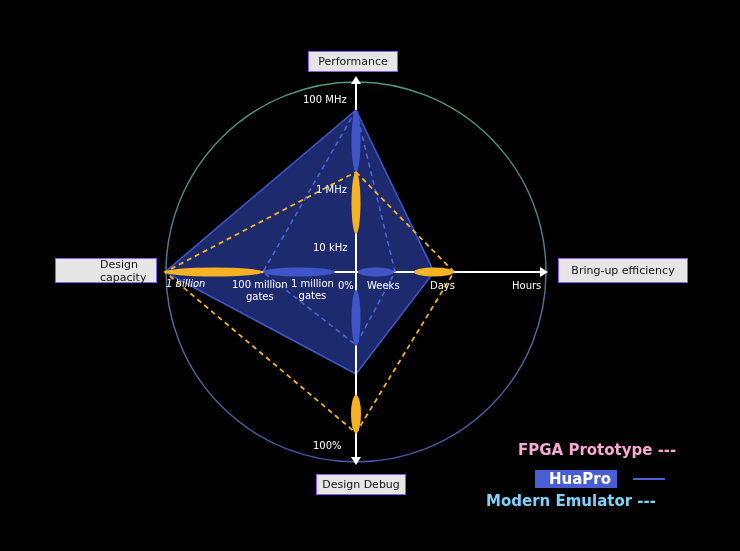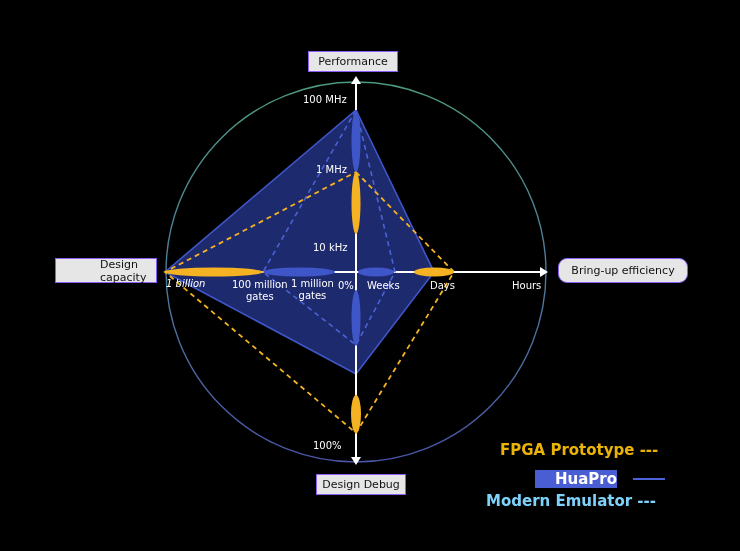--- a/index.html
+++ b/index.html
@@ -44,36 +44,36 @@
   <ellipse cx="214" cy="272" rx="49" ry="4.5" fill="#f5b323"></ellipse>
   <ellipse cx="299" cy="272" rx="36" ry="4.5" fill="#3f56c9"></ellipse>
   <ellipse cx="376" cy="272" rx="18" ry="4.5" fill="#3f56c9"></ellipse>
   <ellipse cx="434" cy="272" rx="20" ry="4.5" fill="#f5b323"></ellipse>
 
   <line x1="633" y1="479" x2="665" y2="479" stroke="#4a63d6" stroke-width="2"></line>
 </svg>
 
 <div class="axis-box" style="left:308px;top:51px;width:90px;height:21px;">Performance</div>
 <div class="axis-box" style="left:55px;top:258px;width:102px;height:25px;padding-left:44px;">Design capacity</div>
-<div class="axis-box" style="left:558px;top:258px;width:130px;height:25px;border-radius:9px;">Bring-up efficiency</div>
+<div class="axis-box" style="left:558px;top:258px;width:130px;height:25px;">Bring-up efficiency</div>
 <div class="axis-box" style="left:316px;top:474px;width:90px;height:21px;">Design Debug</div>
 
 <div class="tick" style="left:303px;top:94px;">100 MHz</div>
-<div class="tick" style="left:316px;top:164px;text-align:right;">1 MHz</div>
+<div class="tick" style="left:316px;top:184px;text-align:right;">1 MHz</div>
 <div class="tick" style="left:313px;top:242px;">10 kHz</div>
 <div class="tick" style="left:166px;top:278px;font-style:italic;">1 billion</div>
 <div class="tick" style="left:232px;top:279px;">
   <div>100 million</div>
   <div>gates</div>
 </div>
 <div class="tick" style="left:291px;top:278px;">
   <div>1 million</div>
   <div>gates</div>
 </div>
 <div class="tick" style="left:338px;top:280px;">0%</div>
 <div class="tick" style="left:367px;top:280px;">Weeks</div>
 <div class="tick" style="left:430px;top:280px;">Days</div>
 <div class="tick" style="left:512px;top:280px;">Hours</div>
 <div class="tick" style="left:313px;top:440px;">100%</div>
 
-<div class="legend" style="left:500px;top:441px;color:#eab308;">FPGA Prototype ---</div>
-<div style="position:absolute;left:535px;top:470px;width:82px;height:18px;background:#4a5ed4;color:#fff;font-weight:bold;font-size:15px;line-height:18px;text-align:right;box-sizing:border-box;">HuaPro</div>
+<div class="legend" style="left:518px;top:441px;color:#f9a8d4;">FPGA Prototype ---</div>
+<div style="position:absolute;left:535px;top:470px;width:82px;height:18px;background:#4a5ed4;color:#fff;font-weight:bold;font-size:15px;line-height:18px;text-align:right;padding-right:6px;box-sizing:border-box;">HuaPro</div>
 <div class="legend" style="left:486px;top:492px;color:#7dd3fc;">Modern Emulator ---</div>
 
 </body></html>

